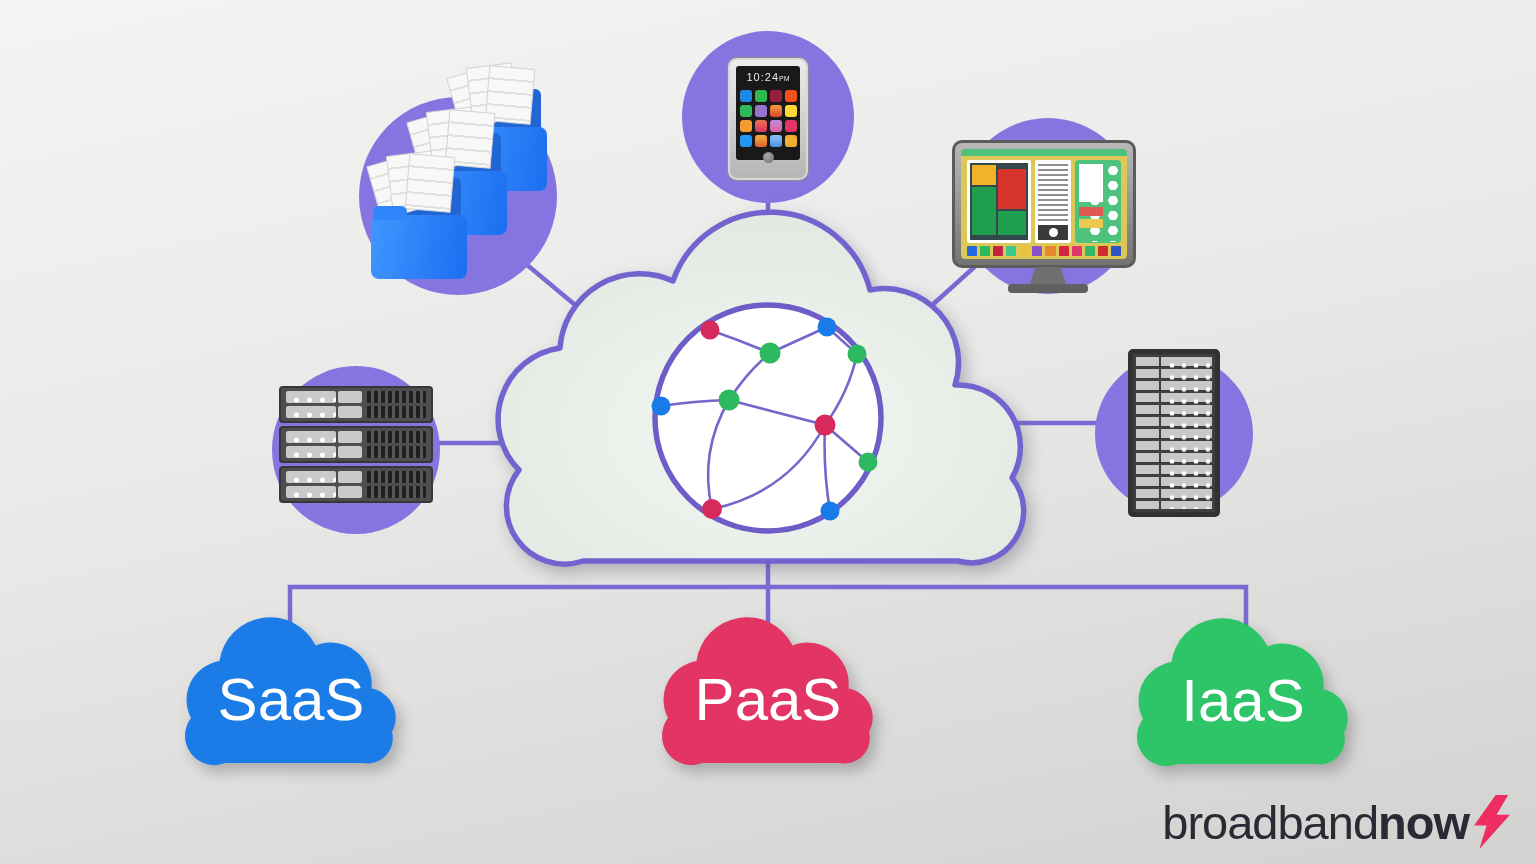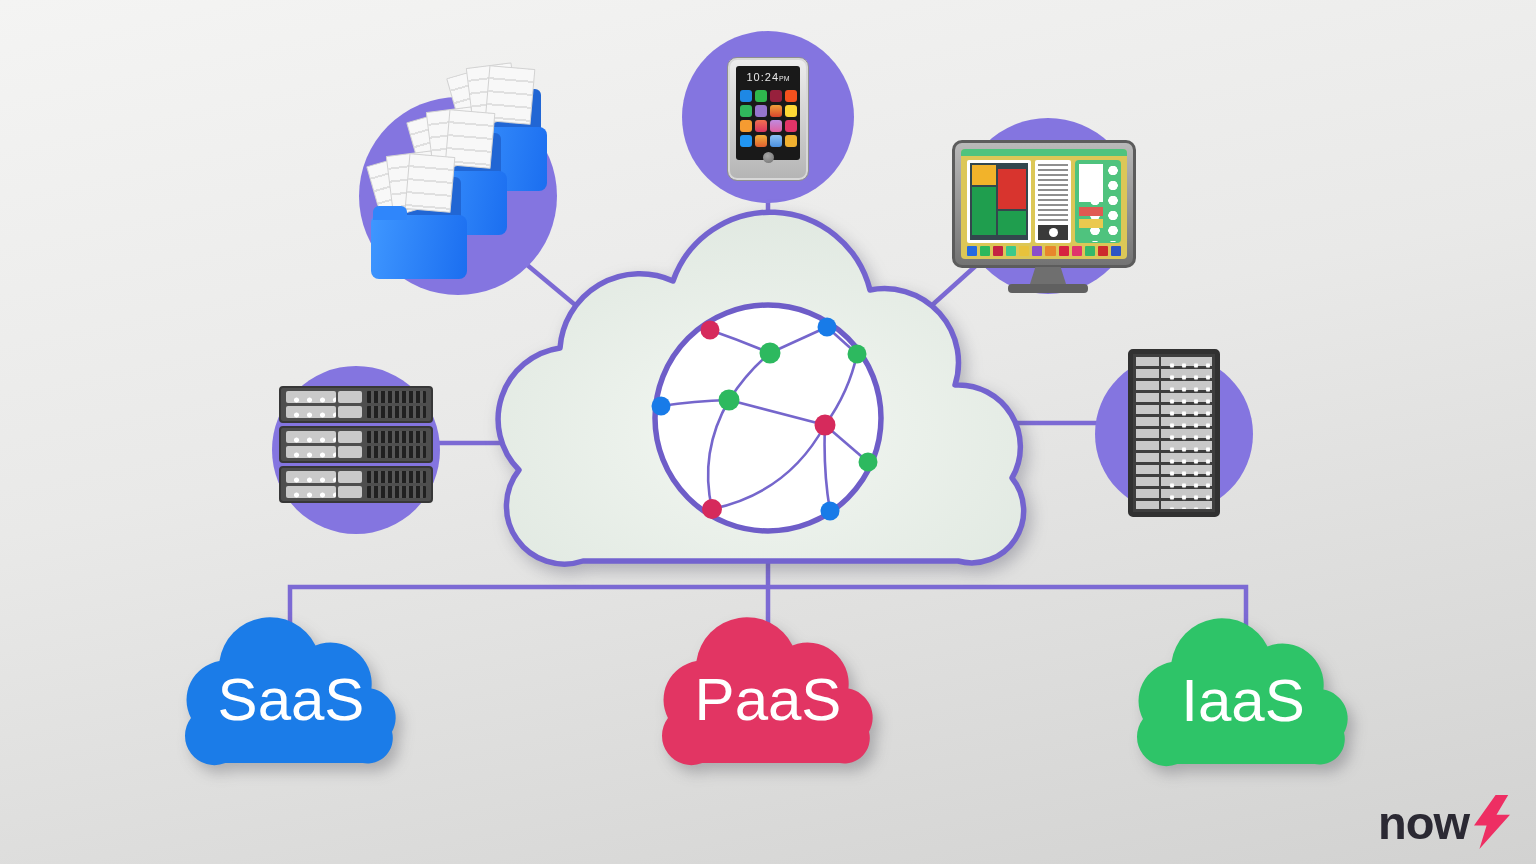--- a/index.html
+++ b/index.html
@@ -339,19 +339,20 @@
   <div class="mini" id="iaas">
     <svg viewBox="0 0 230 155">
       <path d="M 48 150
         A 30 30 0 0 1 13 104 A 40 40 0 0 1 42 46 A 52 52 0 0 1 140 30
         A 42 42 0 0 1 197 74 A 30 30 0 0 1 218 118 A 26 26 0 0 1 188 150 Z" fill="#2ec468"></path>
     </svg>
     <div class="mlabel">IaaS</div>
   </div>
 
   <div id="logo">
+    <span class="lreg">broadband</span>
       <span class="lbold">now</span>
     <svg class="bolt" viewBox="0 0 40 60">
       <path d="M24 0 L0 34 L14 34 L6 60 L40 22 L25 22 L38 0 Z" fill="#ee2e63"></path>
     </svg>
   </div>
 
 </div>
 
 </body></html>

